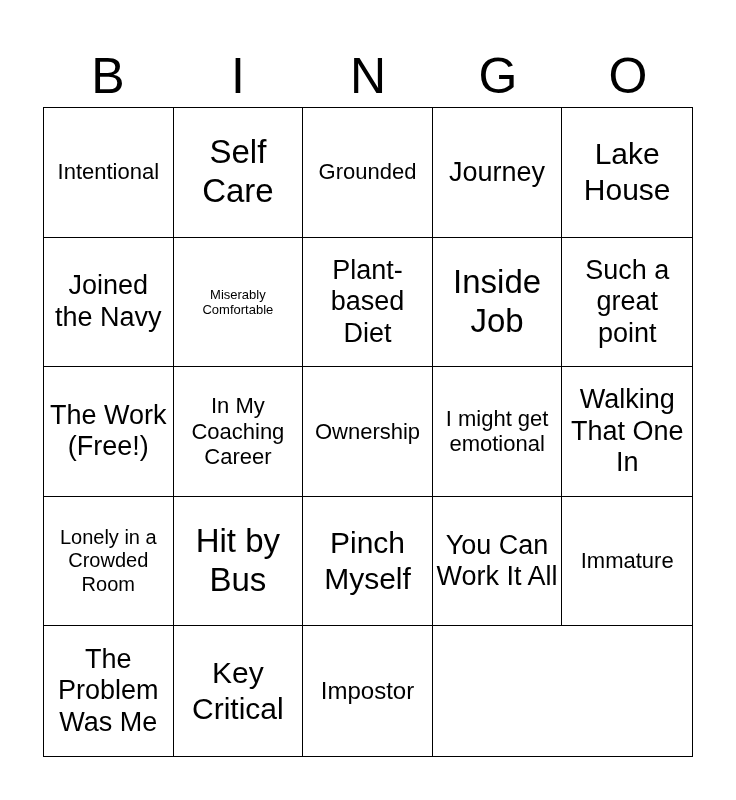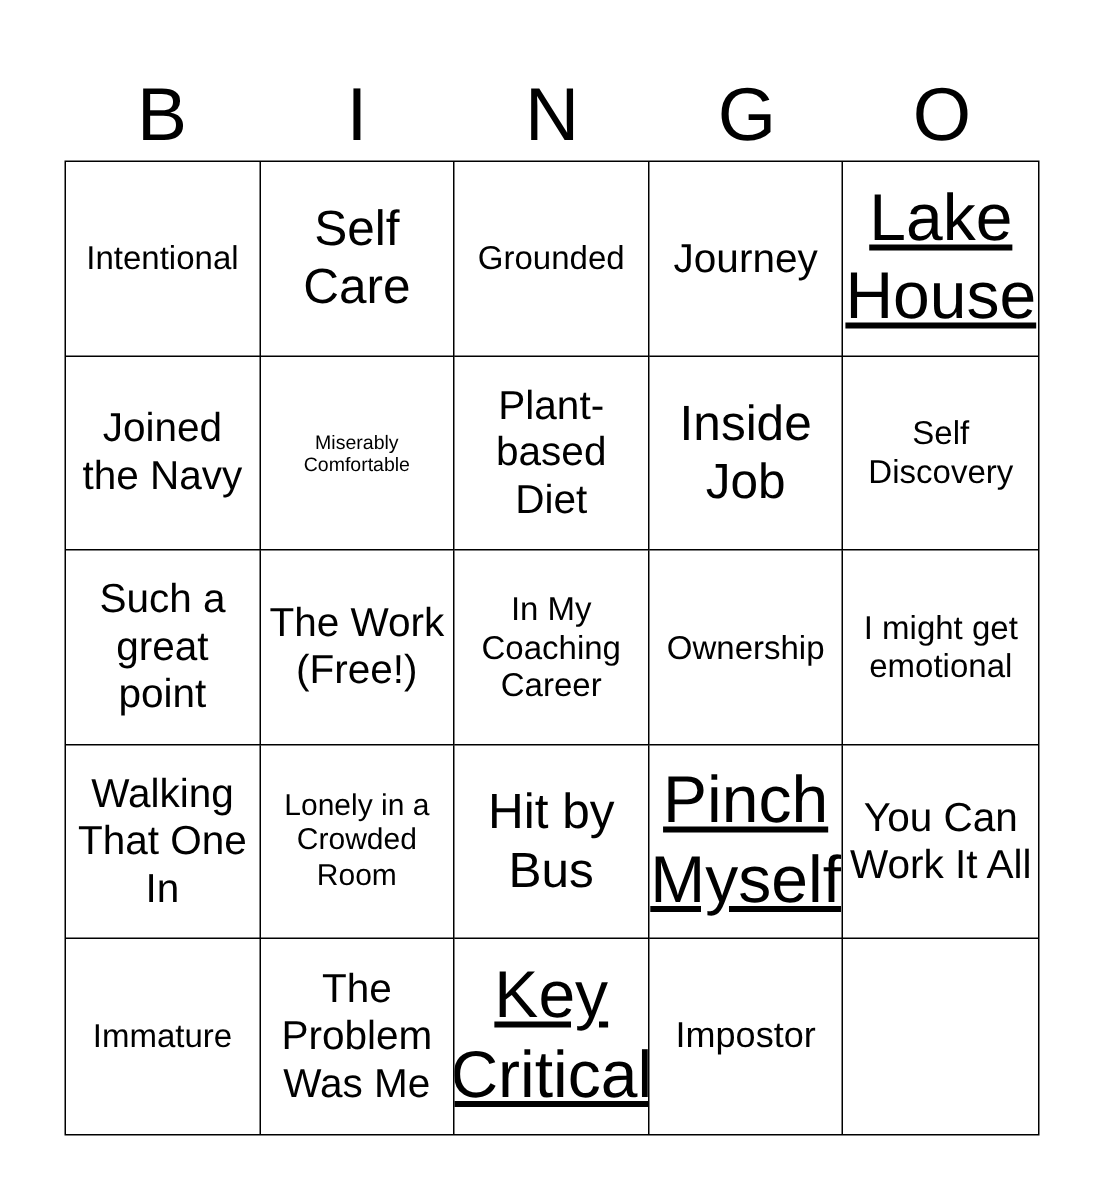--- a/index.html
+++ b/index.html
@@ -6,21 +6,21 @@
   body { width:736px; height:800px; position:relative; font-family:"Liberation Sans", sans-serif; color:#000; }
   .header { position:absolute; top:48px; left:43px; width:650px; height:56px; display:flex; }
   .header span { width:130px; text-align:center; font-size:50px; line-height:56px; }
   .grid { position:absolute; top:107px; left:43px; width:650px; height:650px; border:1px solid #000; box-sizing:border-box;
           display:grid; grid-template-columns:repeat(5,1fr); grid-template-rows:repeat(5,1fr); }
   .cell { border-right:1px solid #000; border-bottom:1px solid #000; display:flex; align-items:center; justify-content:center;
           text-align:center; line-height:1.17; padding:0 3px; box-sizing:border-box; overflow:hidden; }
   .cell:nth-child(5n) { border-right:none; }
   .cell:nth-child(n+21) { border-bottom:none; }
   .s18 { font-size:13px; } .s22 { font-size:22px; } .s24 { font-size:24px; }
-  .s26 { font-size:27px; } .s32 { font-size:44px; line-height:1.2;text-decoration:underline; } .s36 { font-size:33px; line-height:1.18; } .s20 { font-size:20px;text-align:center; }
+  .s26 { font-size:27px; } .s32 { font-size:30px; line-height:1.2; } .s36 { font-size:33px; line-height:1.18; } .s20 { font-size:20px;text-align:center; }
 </style>
 </head>
 <body>
 
 <div class="header">
   <span>B</span>
   <span>I</span>
   <span>N</span>
   <span>G</span>
   <span>O</span>
@@ -29,21 +29,20 @@
 <div class="grid" id="grid">
     <div class="cell s22">Intentional</div>
     <div class="cell s36">Self Care</div>
     <div class="cell s22">Grounded</div>
     <div class="cell s26">Journey</div>
     <div class="cell s32">Lake House</div>
     <div class="cell s26">Joined the Navy</div>
     <div class="cell s18">Miserably Comfortable</div>
     <div class="cell s26">Plant-based Diet</div>
     <div class="cell s36">Inside Job</div>
-    <div class="cell s22">Self Discovery</div>
     <div class="cell s26">Such a great point</div>
     <div class="cell s26">The Work (Free!)</div>
     <div class="cell s22">In My Coaching Career</div>
     <div class="cell s22">Ownership</div>
     <div class="cell s22">I might get emotional</div>
     <div class="cell s26">Walking That One In</div>
     <div class="cell s20">Lonely in a Crowded Room</div>
     <div class="cell s36">Hit by Bus</div>
     <div class="cell s32">Pinch Myself</div>
     <div class="cell s26">You Can Work It All</div>

